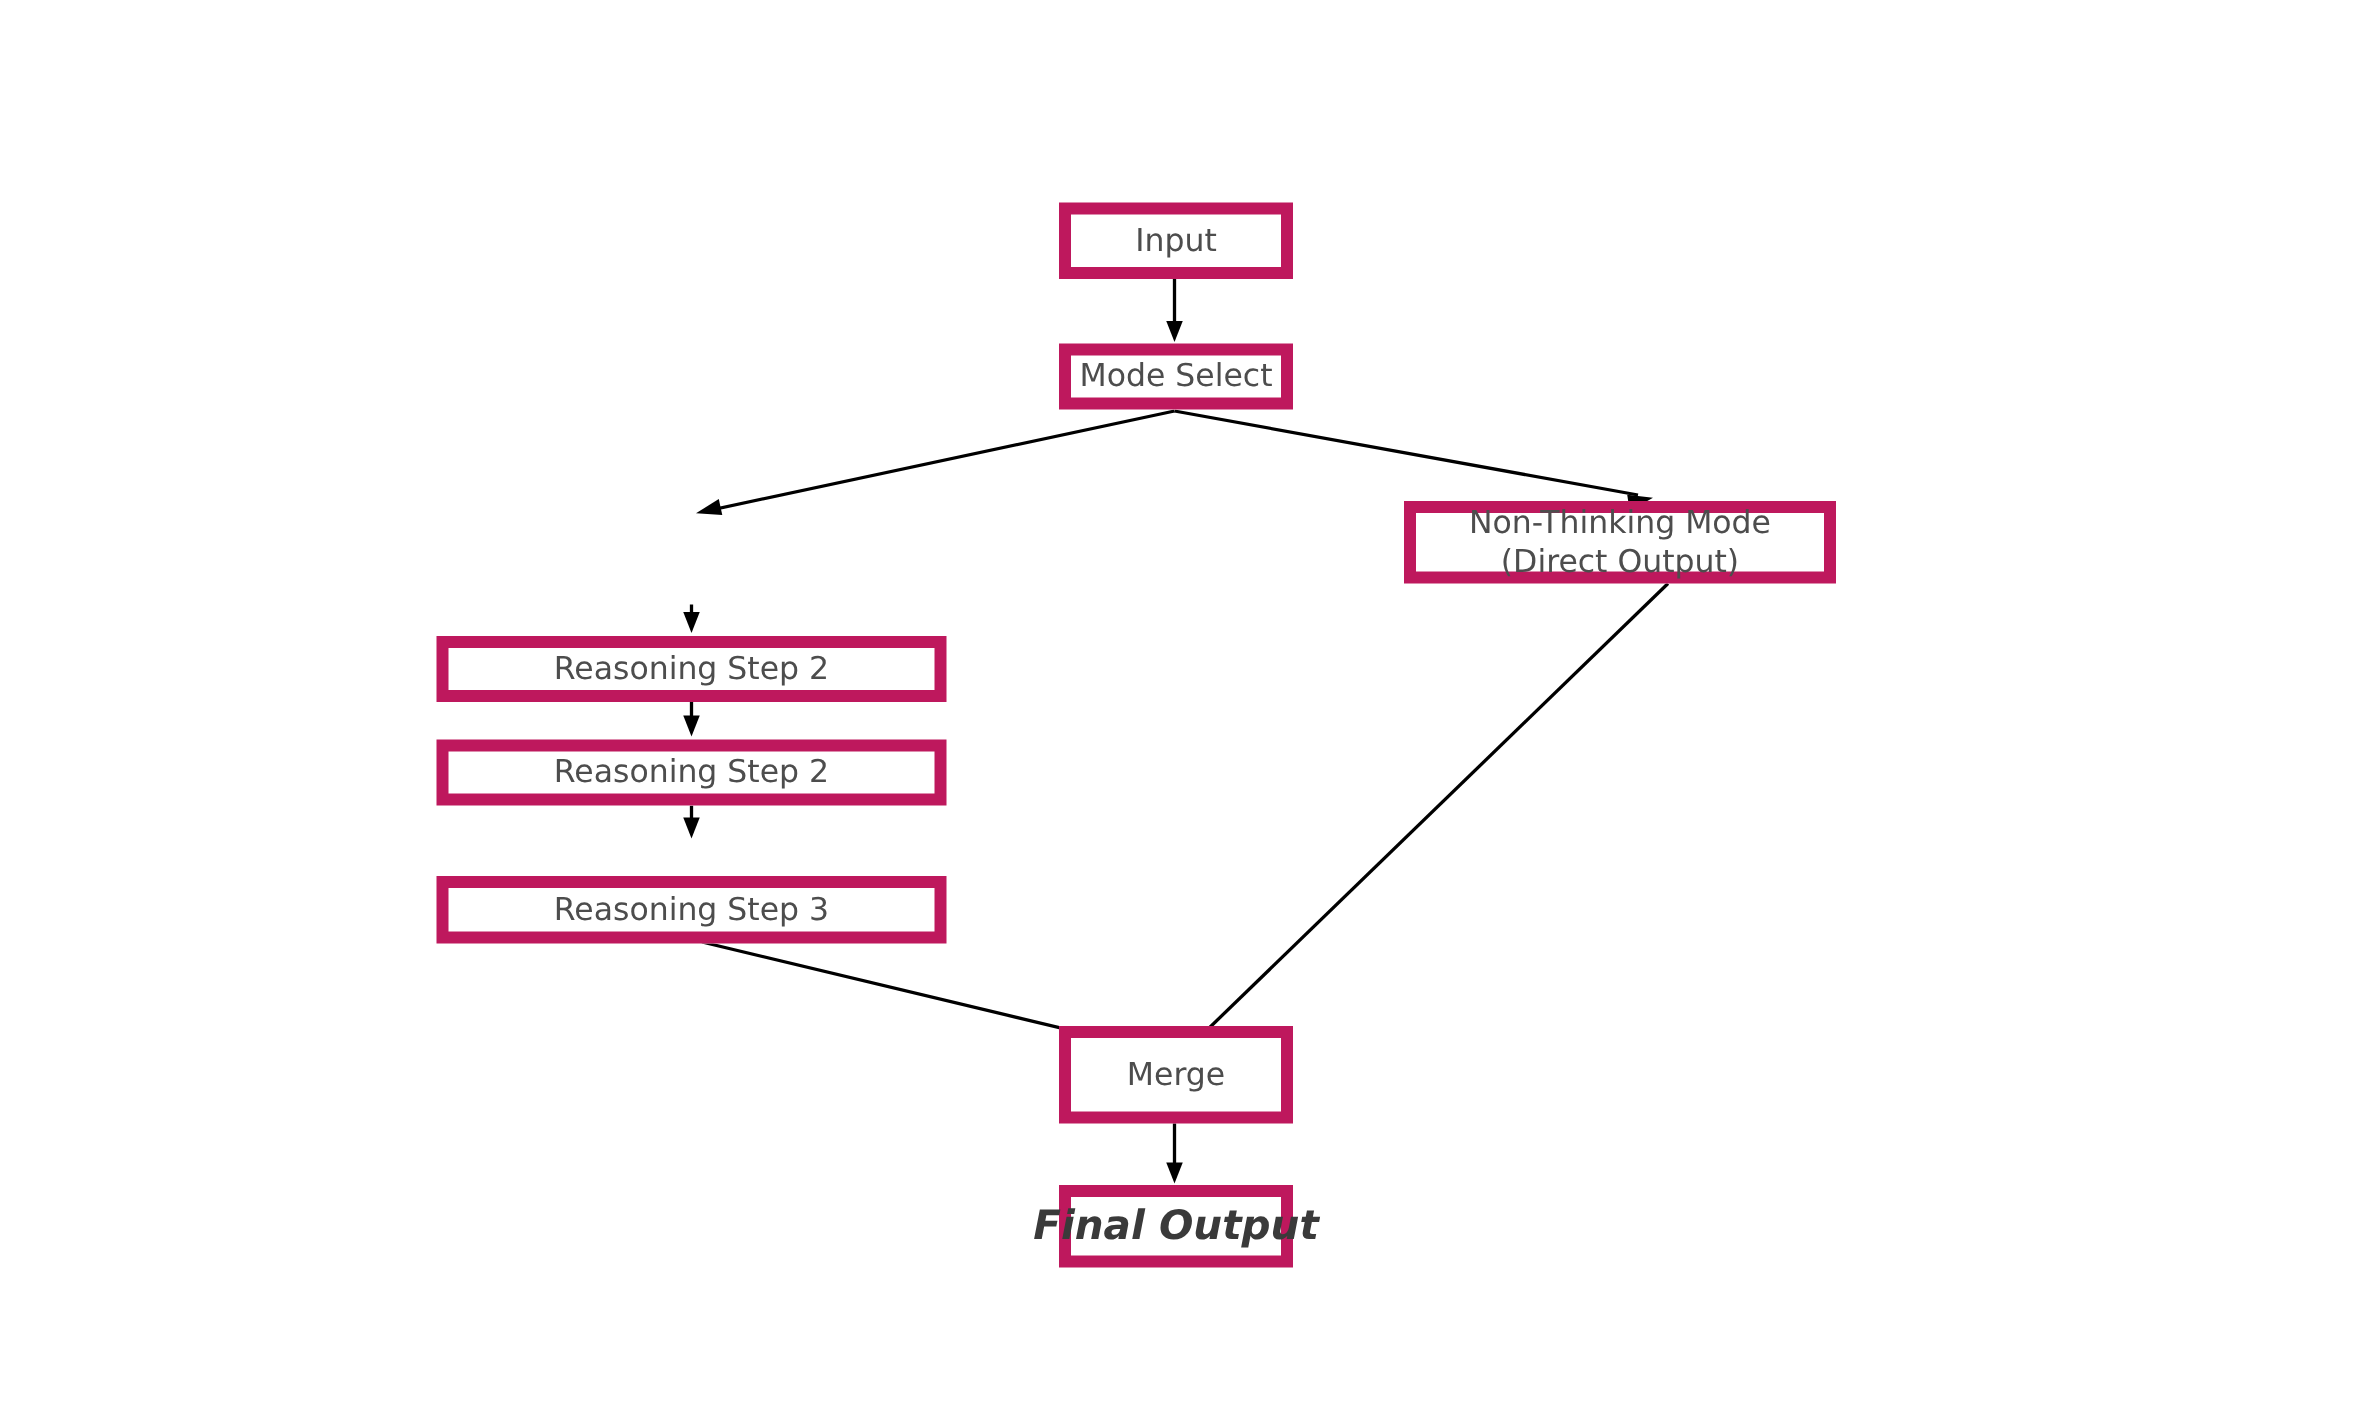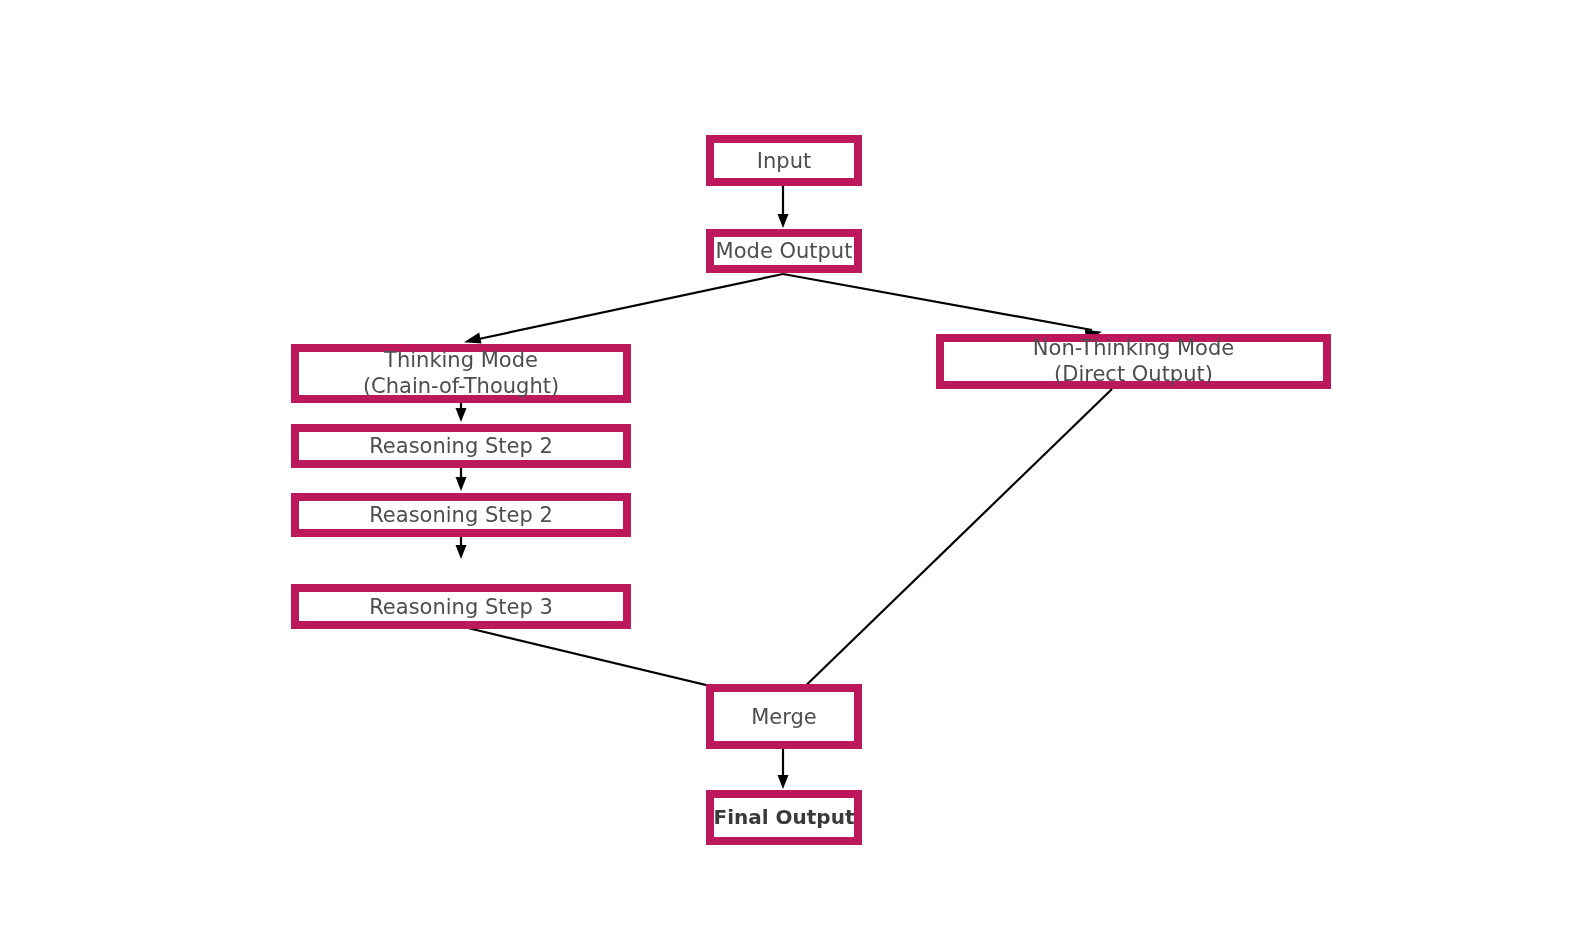--- a/index.html
+++ b/index.html
@@ -43,21 +43,22 @@
     color: #4d4d4d;
     font-family: "DejaVu Sans", sans-serif;
     font-size: 21px;
     line-height: 1.28;
     text-align: center;
     white-space: pre;
   }
   .node.bold {
     font-weight: bold;
     color: #3a3a3a;
-    font-size: 20px;
+    font-size: 27px;
+    font-style: italic;
   }
   .node .nodelabel {
     position: absolute;
     left: 50%;
     top: 50%;
     transform: translate(-50%, -50%);
     white-space: pre;
   }
   svg#edges {
     position: absolute;
@@ -131,29 +132,25 @@
       <line x1="783" y1="739" x2="783" y2="779"></line>
       <polygon class="arrowhead" points="783,789 777.5,775 788.5,775"></polygon>
     </g>
   </svg>
 
   <div class="node" style="left:706px; top:135px; width:156px; height:51px;">
     <span class="nodelabel">Input</span>
   </div>
 
   <div class="node" style="left:706px; top:229px; width:156px; height:44px;">
-    <span class="nodelabel">Mode Output</span>
+    <span class="nodelabel">Mode Select</span>
   </div>
 
-  <div class="node" style="left:291px; top:344px; width:340px; height:59px;">
-    <span class="nodelabel">Thinking Mode
-(Chain-of-Thought)</span>
-  </div>
 
-  <div class="node" style="left:936px; top:334px; width:395px; height:55px;">
+  <div class="node" style="left:936px; top:334px; width:288px; height:55px;">
     <span class="nodelabel">Non-Thinking Mode
 (Direct Output)</span>
   </div>
 
   <div class="node" style="left:291px; top:424px; width:340px; height:44px;">
     <span class="nodelabel">Reasoning Step 2</span>
   </div>
 
   <div class="node" style="left:291px; top:493px; width:340px; height:44px;">
     <span class="nodelabel">Reasoning Step 2</span>

